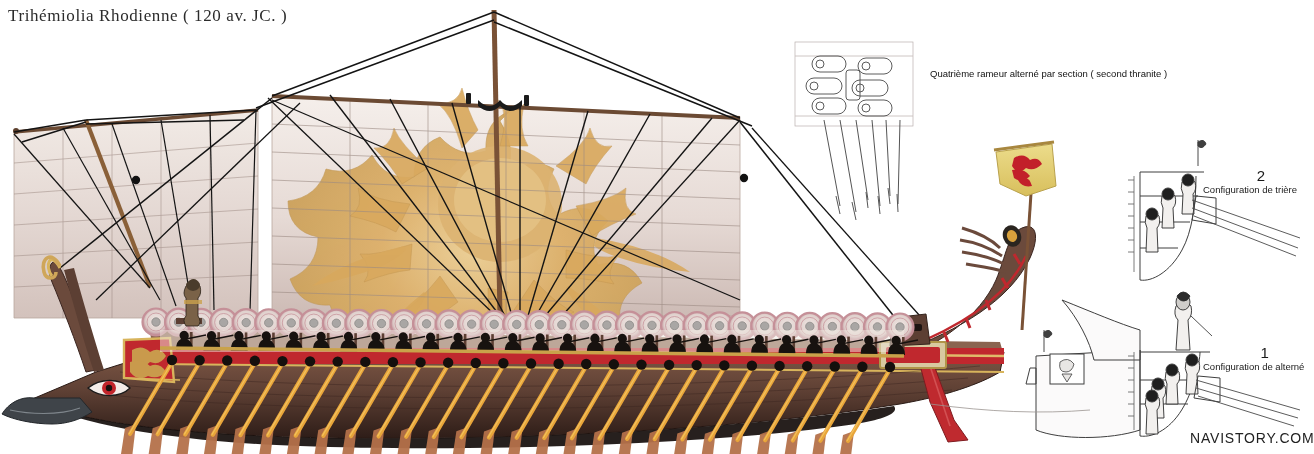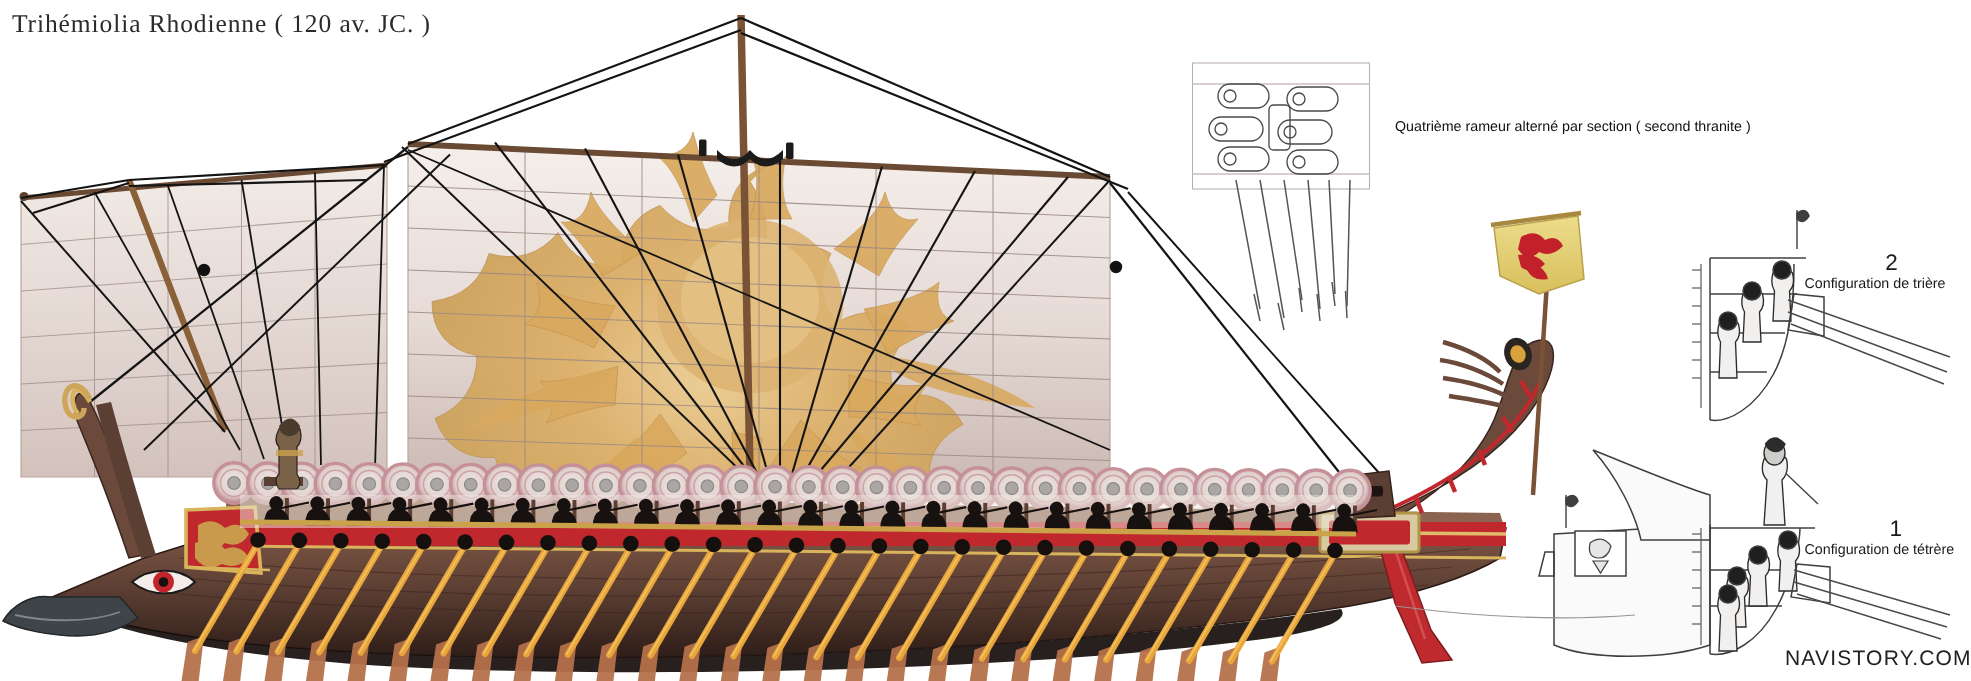--- a/index.html
+++ b/index.html
@@ -2,21 +2,21 @@
 <html><head>
 <meta charset="utf-8">
 <style>
   html,body{margin:0;padding:0;background:#ffffff;}
   body{width:1314px;height:454px;position:relative;overflow:hidden;
        font-family:"Liberation Sans",sans-serif;color:#1a1a1a;}
   .stage{position:absolute;inset:0;}
   svg{display:block;}
   .ttl{position:absolute;left:8px;top:6px;font-family:"Liberation Serif",serif;
        font-size:17px;letter-spacing:.6px;color:#2b2b2b;white-space:nowrap;text-align:right;}
-  .lbl{position:absolute;font-size:9.5px;color:#111;white-space:nowrap;margin-top:11px;}
+  .lbl{position:absolute;font-size:9.5px;color:#111;white-space:nowrap;}
   .lbl-note{left:930px;top:68px;font-size:9.5px;}
   .cfg{position:absolute;text-align:left;white-space:nowrap;}
   .cfg .num{font-size:15px;text-align:center;line-height:1.05;}
   .cfg .cap{font-size:9.5px;text-align:center;}
   .cfg2{left:1203px;top:168px;}
   .cfg1{left:1203px;top:345px;}
   .cfg2 .num{margin-left:22px;}
   .cfg1 .num{margin-left:22px;}
   .wm{position:absolute;left:1190px;top:430px;font-size:14px;letter-spacing:.8px;color:#222;}
 </style>
@@ -920,18 +920,18 @@
 
 <div class="lbl lbl-note">Quatrième rameur alterné par section ( second thranite )</div>
 
 <div class="cfg cfg2">
   <div class="num">2</div>
   <div class="cap">Configuration de trière</div>
 </div>
 
 <div class="cfg cfg1">
   <div class="num">1</div>
-  <div class="cap">Configuration de tétrère</div>
+  <div class="cap">Configuration de alterné</div>
 </div>
 
 <div class="wm">NAVISTORY.COM</div>
 
 </div>
 
 </body></html>

